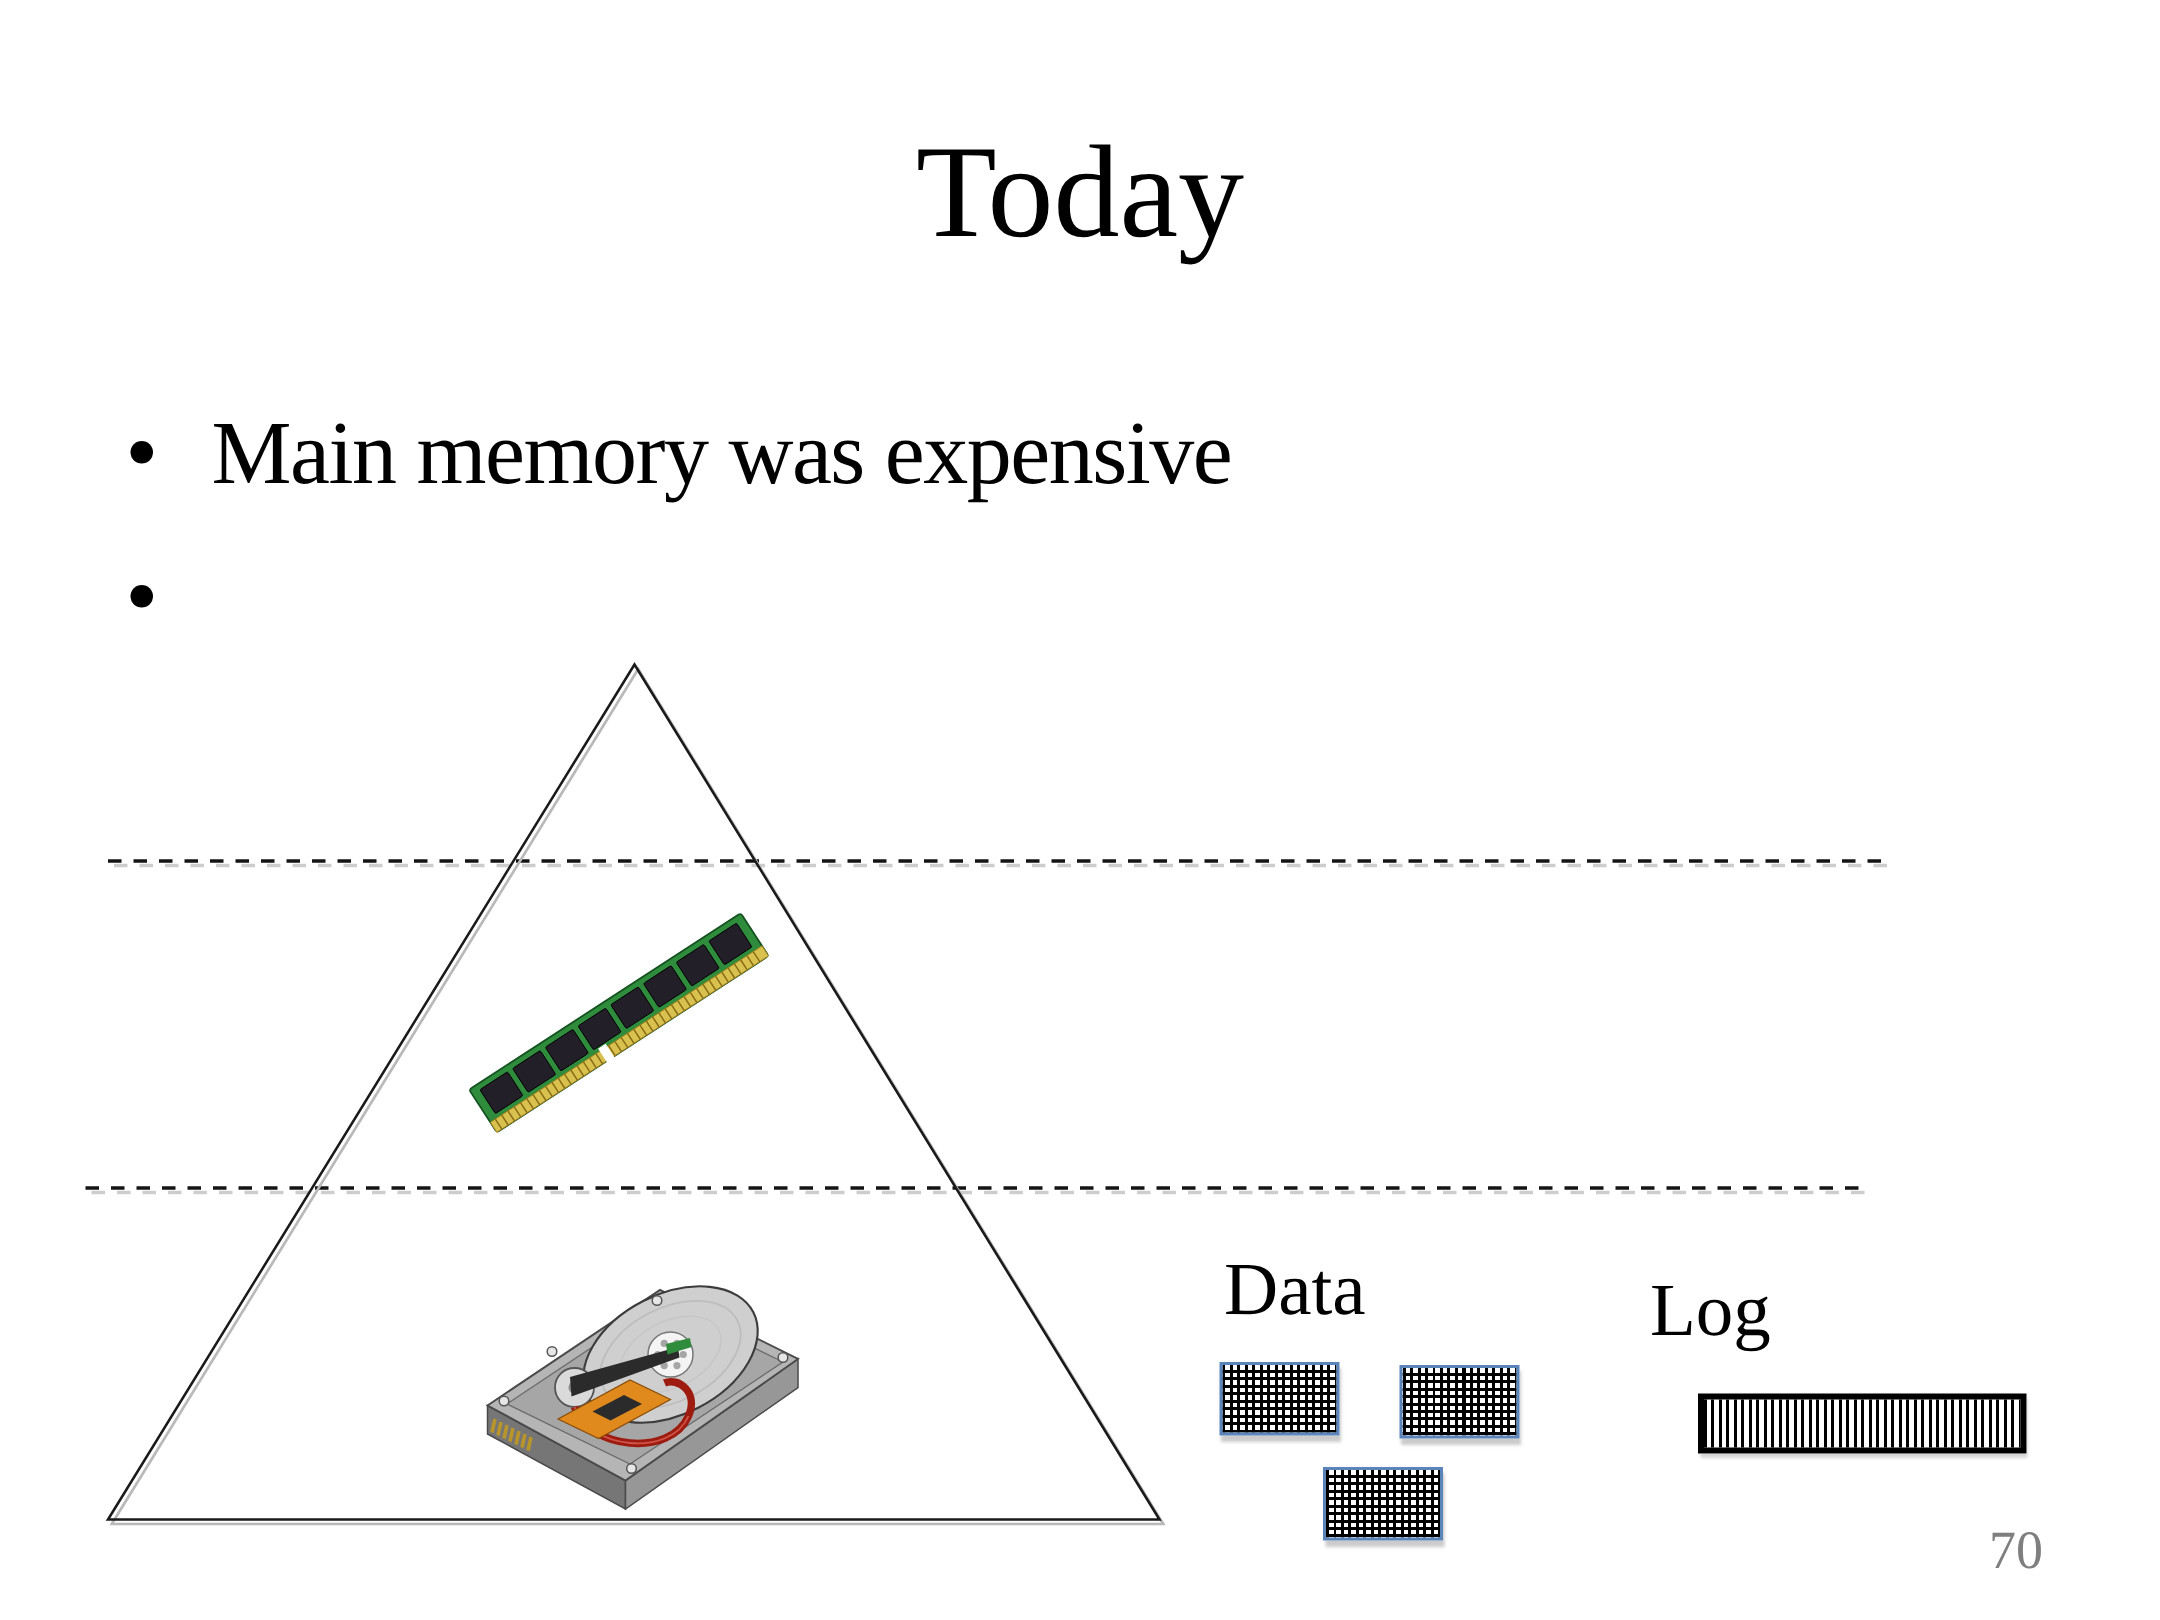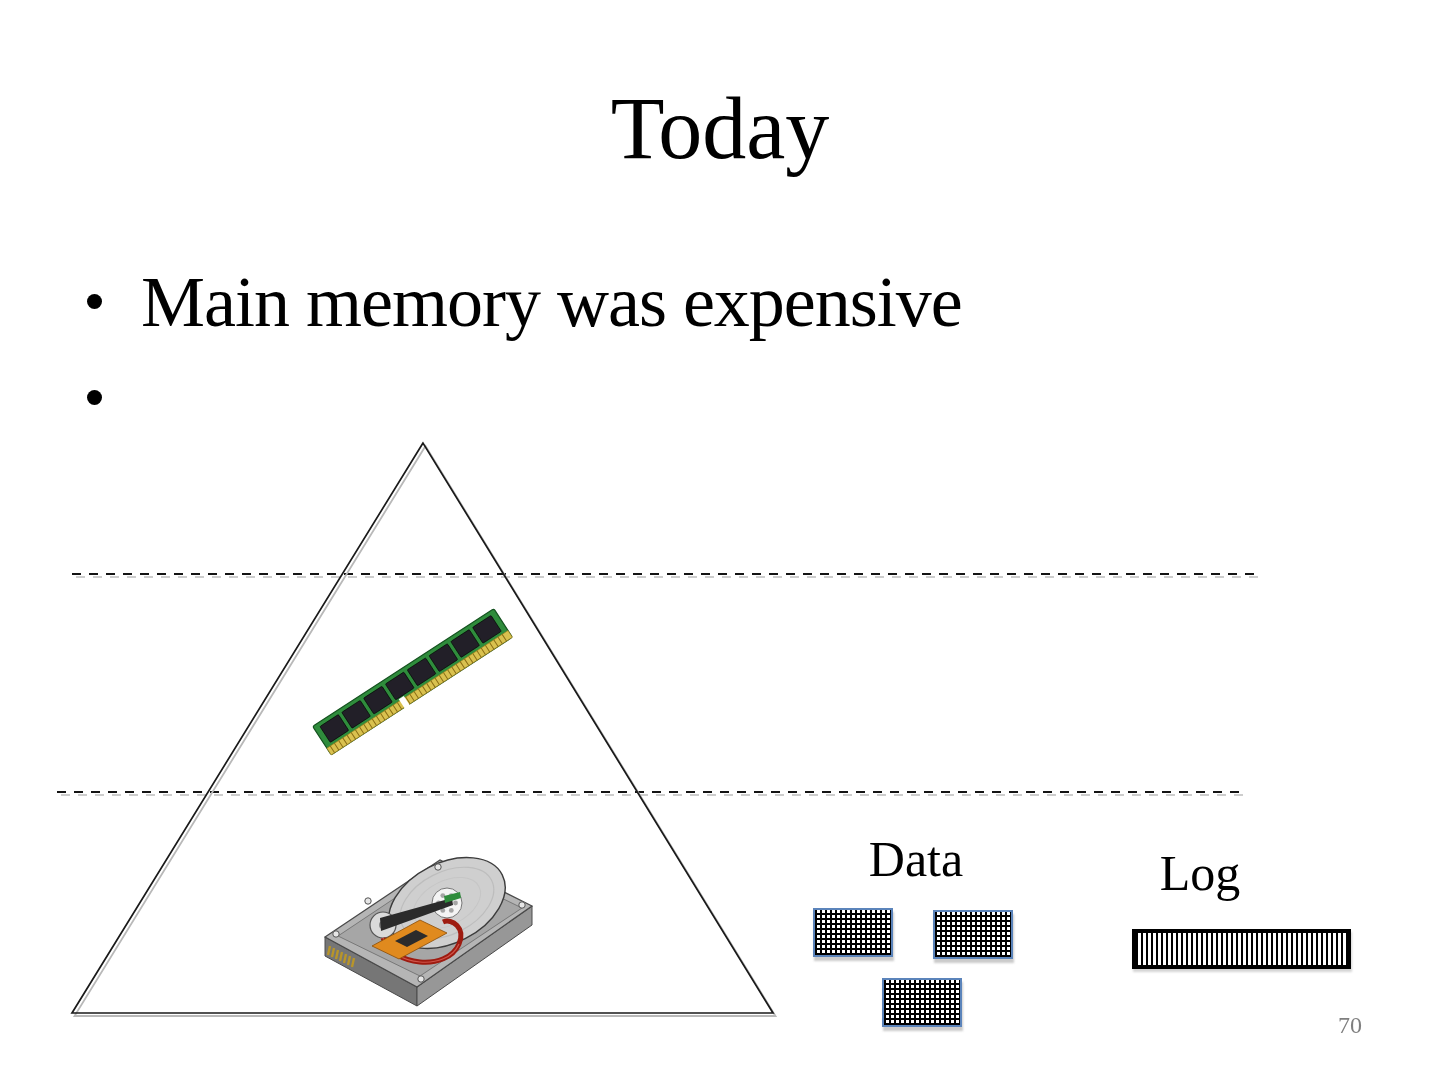--- a/index.html
+++ b/index.html
@@ -23,41 +23,41 @@
   .bullets {
     position: absolute;
     left: 75px; top: 254px;
     width: 1250px;
     margin: 0; padding: 0;
     list-style: none;
   }
   .bullet {
     position: relative;
     padding-left: 66px;
-    font-size: 72px;
+    font-size: 60px;
     line-height: 96px;
     letter-spacing: -1px;
     white-space: nowrap;
   }
   .bullet .dot {
     position: absolute;
     left: 12px; top: 40px;
     width: 15px; height: 15px;
     border-radius: 50%;
     background: #000;
   }
   .gfx {
     position: absolute;
     left: 0; top: 0;
     width: 1440px; height: 1080px;
   }
   .side-label {
     position: absolute;
     font-size: 50px;
-    text-align: center;
+    text-align: left;
     width: 200px;
     line-height: 1.05;
   }
   .data-label { left: 816px; top: 833px; }
   .log-label  { left: 1100px; top: 847px; }
   .data-box {
     position: absolute;
     width: 80px; height: 49px;
     box-sizing: border-box;
     border: 2px solid var(--data-box-border, #5b84bb);
@@ -76,21 +76,21 @@
     width: 219px; height: 40px;
     box-sizing: border-box;
     border: 4px solid var(--stripe-color, #000);
     background-image:
       repeating-linear-gradient(90deg, var(--stripe-color, #000) 0 2px, #ffffff 2px 5px);
     box-shadow: 1px 3px 2px rgba(150,150,150,0.4);
   }
   .page-number {
     position: absolute;
     right: 78px; top: 1012px;
-    font-size: 24px;
+    font-size: 36px;
     color: var(--page-number-color, #7f7f7f);
   }
 </style>
 </head>
 <body>
 
 <div class="slide" style="--background: #ffffff; --text-color: #000000; --triangle-stroke: #1a1a1a; --shadow-color: #bdbdbd; --data-box-border: #5b84bb; --hatch-color: #000000; --stripe-color: #000000; --page-number-color: #7f7f7f;">
 
   <h1 class="title">Today</h1>
 

